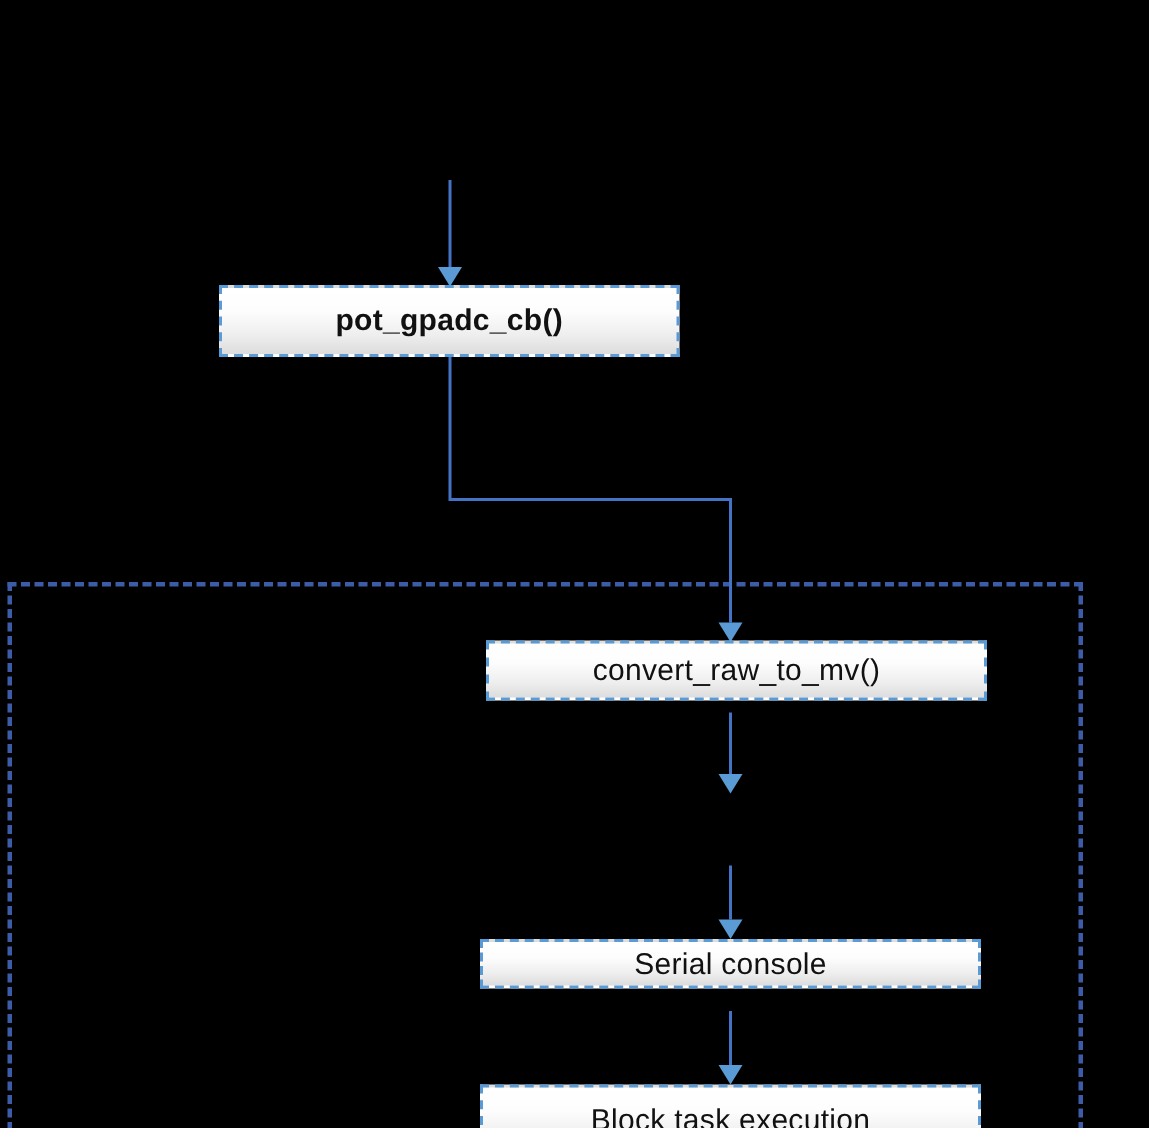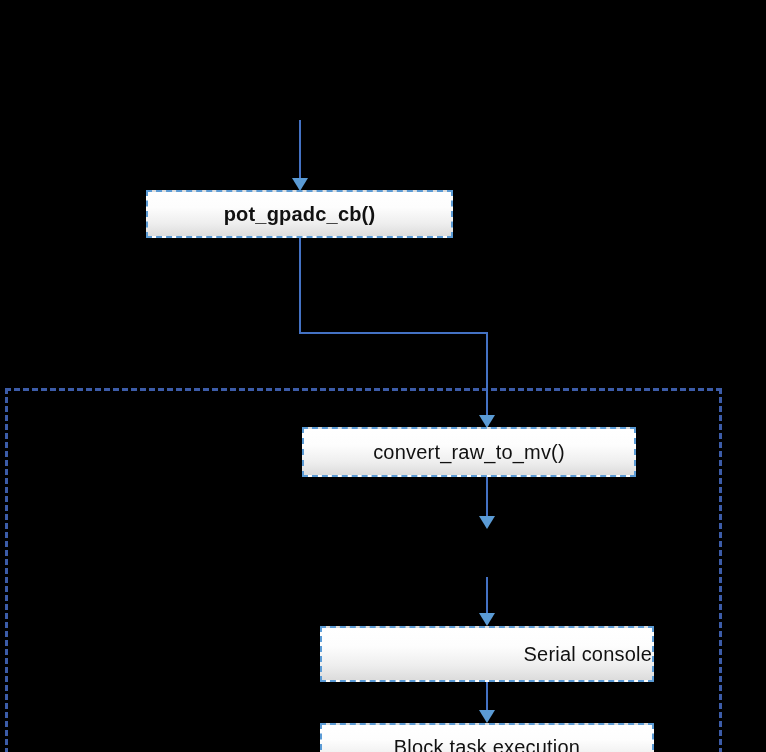--- a/index.html
+++ b/index.html
@@ -45,23 +45,23 @@
     display: block;
     text-align: center;
     line-height: 1;
     white-space: nowrap;
   }
   .node.bold .node-label {
     font-weight: bold;
   }
   
   #node-pot        { left: 146px; top: 145px; width: 307px; height: 48px; }
-  #node-convert    { left: 302px; top: 382px; width: 334px; height: 50px; }
+  #node-convert    { left: 324px; top: 382px; width: 334px; height: 40px; }
   #node-close      { left: 320px; top: 484px; width: 334px; height: 48px; }
-  #node-serial     { left: 320px; top: 581px; width: 334px; height: 56px; justify-content: flex-end; }
+  #node-serial     { left: 320px; top: 581px; width: 334px; height: 33px; }
   #node-block      { left: 320px; top: 678px; width: 334px; height: 48px; }
 
   
   #connectors {
     position: absolute;
     left: 0; top: 0;
     width: 766px;
     height: 752px;
     pointer-events: none;
   }

